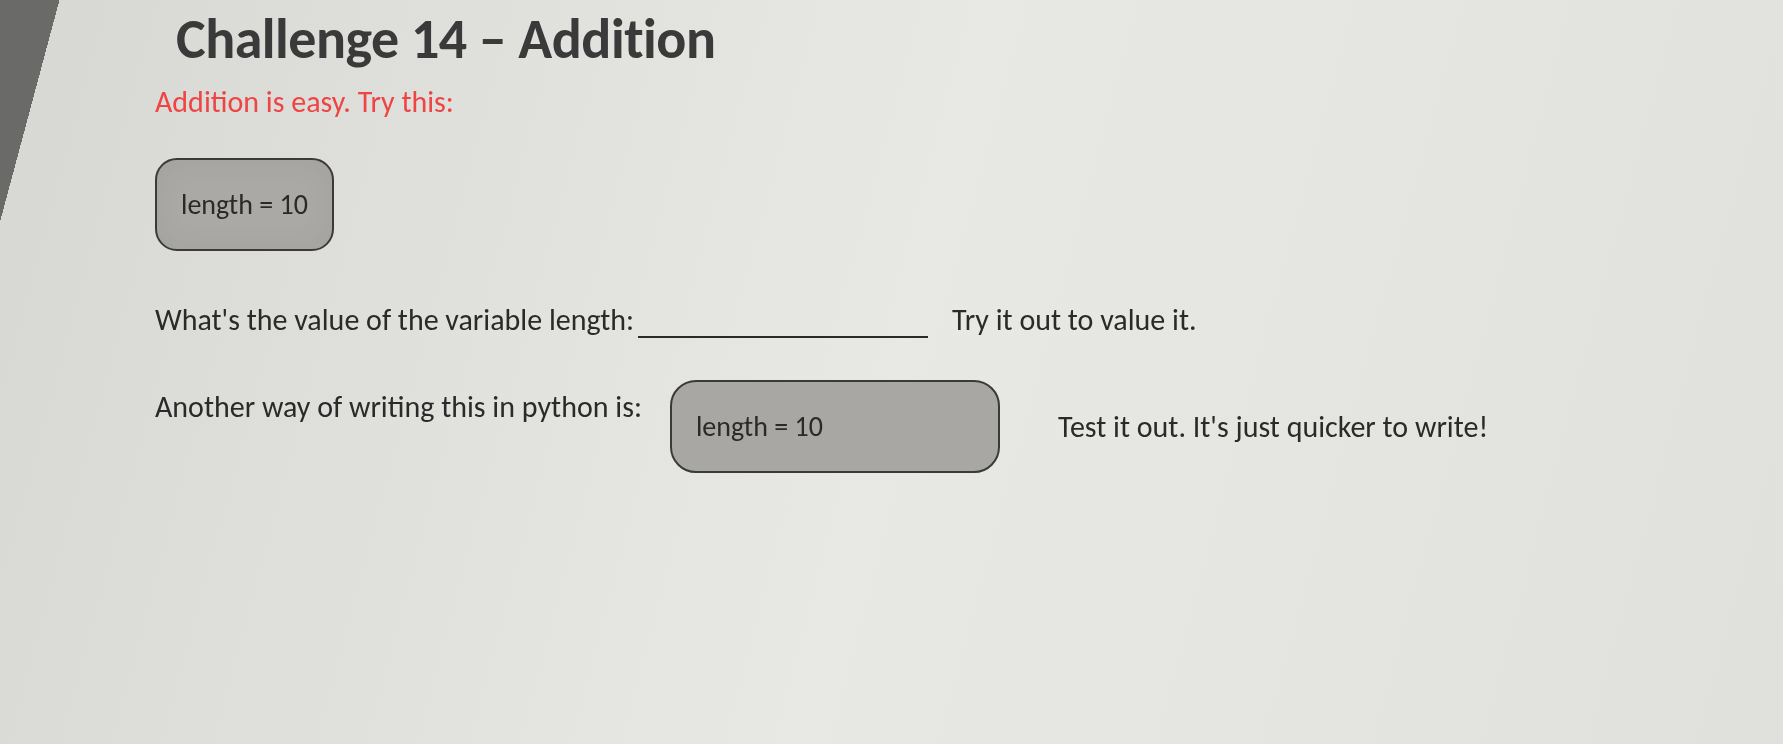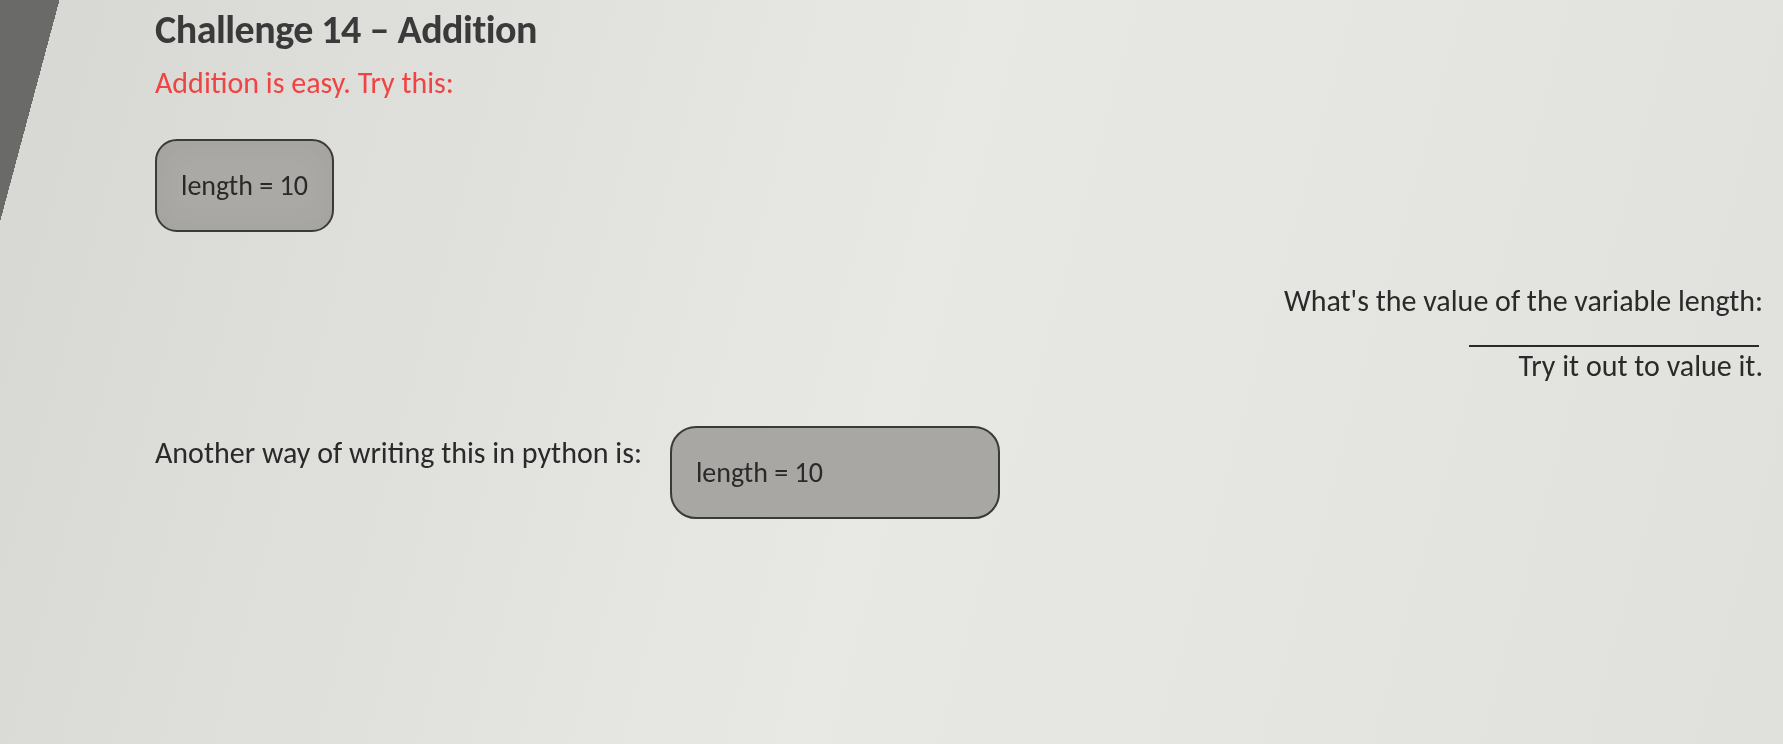--- a/index.html
+++ b/index.html
@@ -20,25 +20,26 @@
     
     .page {
       position: absolute;
       left: 155px;
       top: 0;
       right: 20px;
       padding-top: 5px;
     }
     
     .title {
-      font-size: 40px;
+      font-size: 56px;
       font-weight: bold;
       color: #3a3a3a;
       margin-bottom: 10px;
       letter-spacing: -0.5px;
+      margin-left: 21px;
     }
     
     .subtitle {
       font-size: 30px;
       color: #ef4444;
       margin-bottom: 38px;
     }
     
     .code-box {
       display: inline-block;
@@ -57,21 +58,20 @@
       display: block;
     }
     
     .question-row {
       margin-top: 50px;
       font-size: 30px;
       color: #2a2a2a;
       display: flex;
       align-items: flex-end;
       gap: 0;
-      flex-direction: column;
     }
     
     .blank {
       display: inline-block;
       width: 290px;
       border-bottom: 2px solid #2a2a2a;
       margin: 0 4px;
       height: 28px;
     }
     
@@ -123,15 +123,16 @@
     <span>What's the value of the variable length:</span>
     <span class="blank"></span>
     <span style="margin-left:20px;">Try it out to value it.</span>
   </div>
   
   <div class="second-row">
     <span class="second-label">Another way of writing this in python is:</span>
     <div class="code-box-2">
       <span class="code-line">length = 10</span>
     </div>
+    <span class="trailing-text">Test it out. It's just quicker to write!</span>
   </div>
   
 </div>
 
 </body></html>

